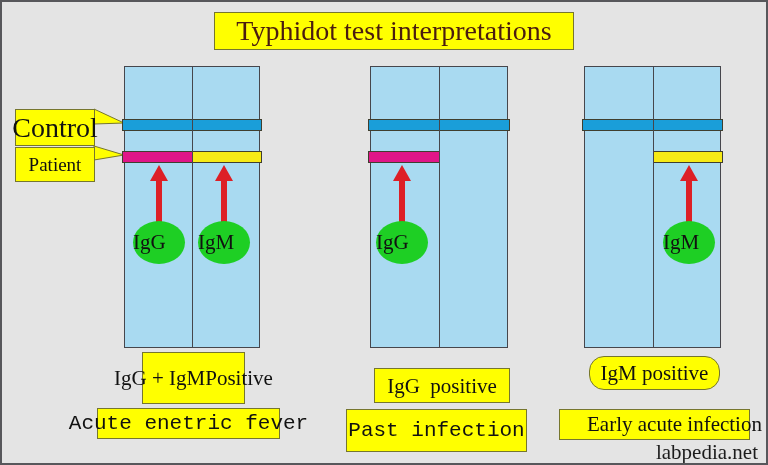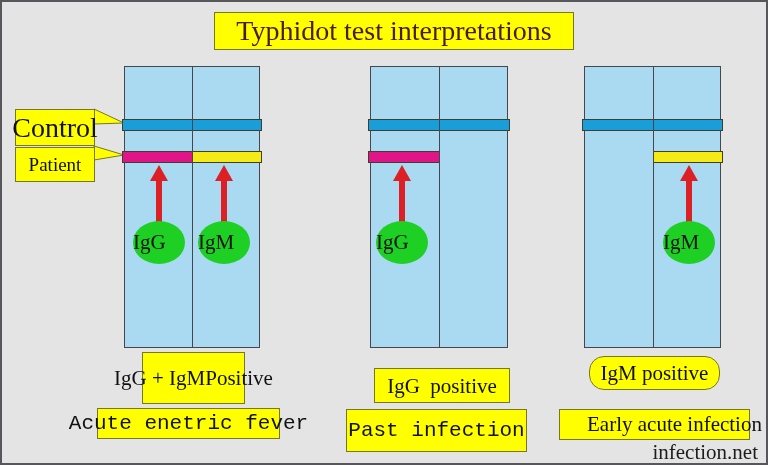--- a/index.html
+++ b/index.html
@@ -123,15 +123,15 @@
     <div class="shaft"></div>
   </div>
   <div class="marker" style="left:661px;">
     <span>IgM</span>
   </div>
   <div class="ybox result res-3">
     <div>IgM positive</div>
   </div>
   <div class="ybox interp int-3">Early acute infection</div>
 
-  <div class="watermark">infection.net</div>
+  <div class="watermark">labpedia.net</div>
 
 </div>
 
 </body></html>

